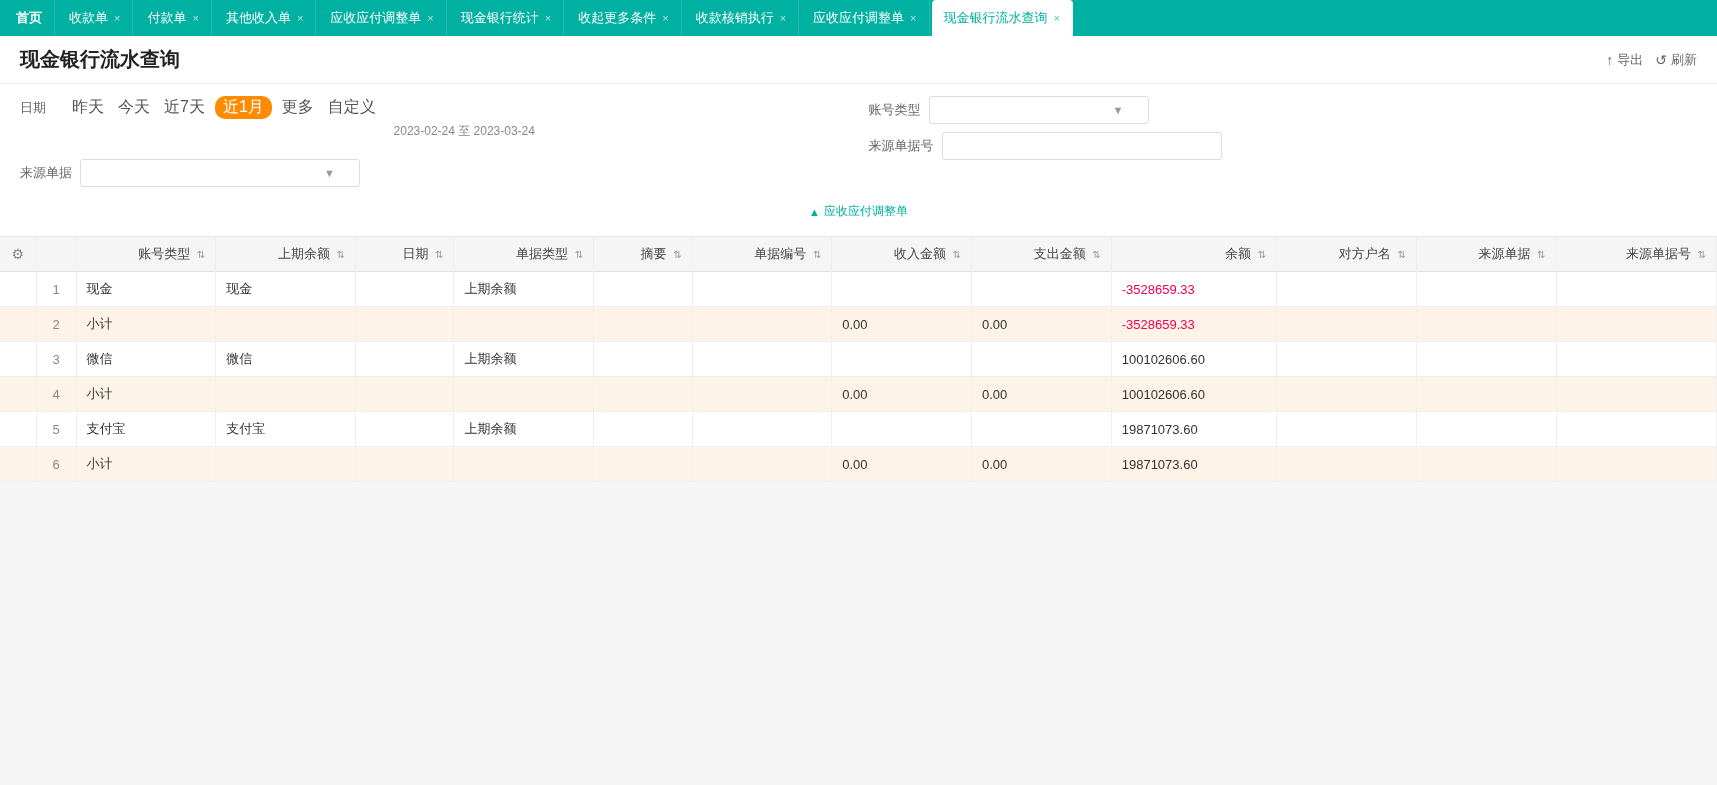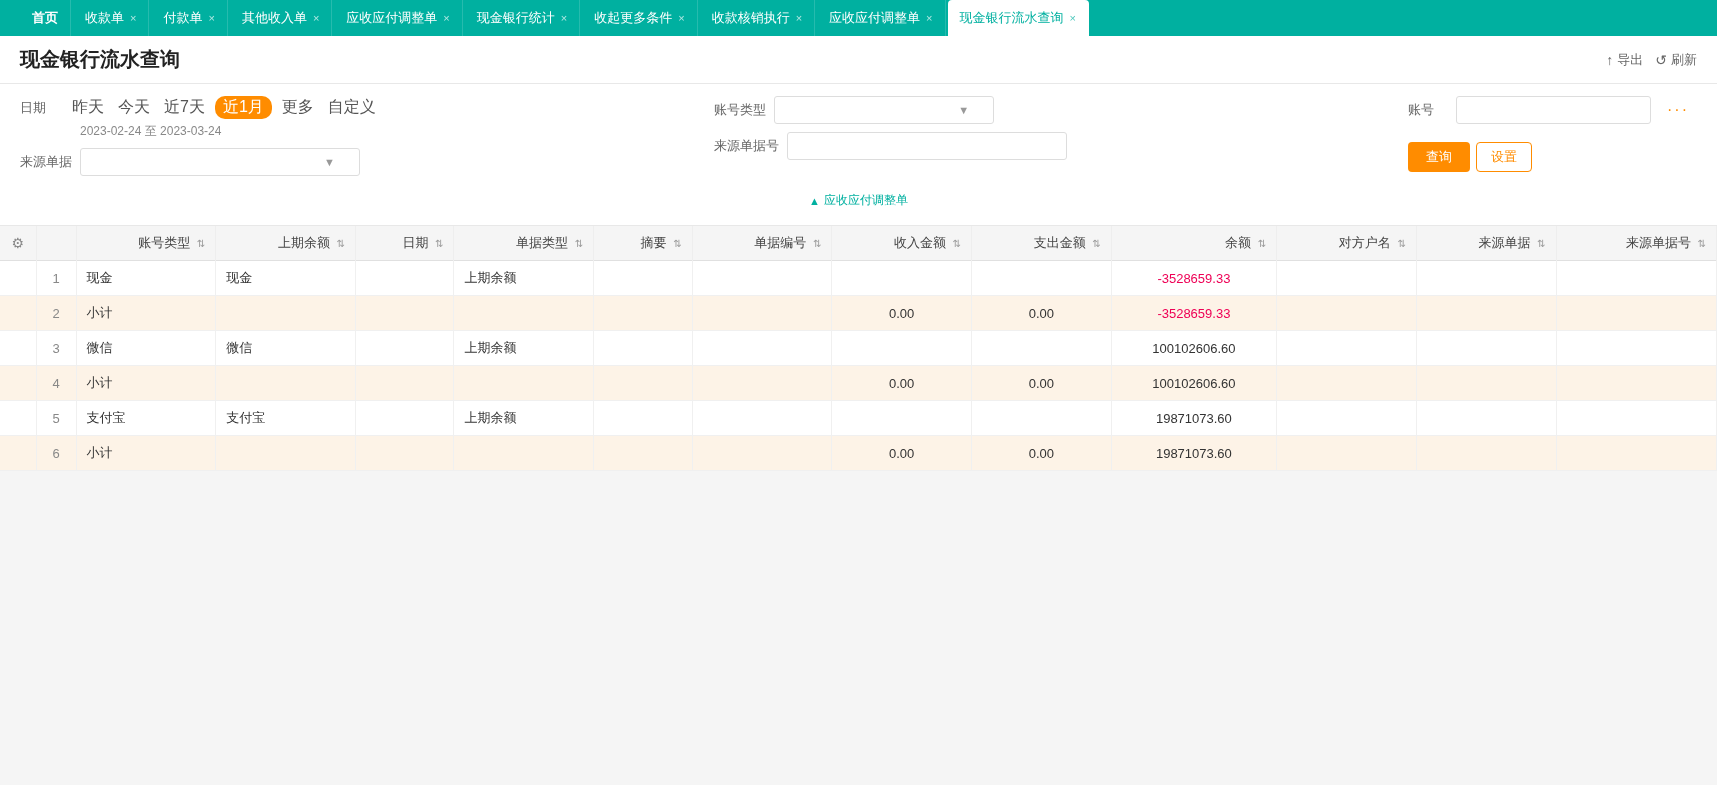--- a/index.html
+++ b/index.html
@@ -4,21 +4,21 @@
   <style>
     * { box-sizing: border-box; margin: 0; padding: 0; font-family: 'Microsoft YaHei', Arial, sans-serif; }
     body { background: #f5f5f5; font-size: 13px; color: #333; }
 
     
     .top-nav {
       background: #00b0a0;
       display: flex;
       align-items: flex-start;
       height: 36px;
-      padding: 0 20px;
+      padding: 0 4px;
       gap: 2px;
       overflow: hidden;
     }
     .nav-tab {
       color: #fff;
       padding: 0 12px;
       height: 36px;
       display: flex;
       align-items: center;
       gap: 6px;
@@ -207,21 +207,21 @@
     }
     tbody tr.subtotal {
       background: #fdf3e7;
     }
     tbody td {
       padding: 8px 10px;
       color: #333;
       border-right: 1px solid #f0f0f0;
       white-space: nowrap;
     }
-    td.num { text-align: center; }
+    td.num { text-align: left; }
     td.negative { color: #e05; }
     .row-num { color: #888; text-align: center; }
     .th-settings {
       text-align: center;
       width: 36px;
     }
     .gear-icon { color: #888; font-size: 14px; cursor: pointer; }
   </style>
 </head>
 <body>
@@ -292,21 +292,21 @@
           <div class="date-options">
             <span class="date-opt">昨天</span>
             <span class="date-opt">今天</span>
             <span class="date-opt">近7天</span>
             <span class="date-opt active">近1月</span>
             <span class="date-opt">更多</span>
             <span class="date-opt">自定义</span>
           </div>
         </div>
       </div>
-      <div class="filter-row" style="margin-top:-4px; margin-bottom:8px;">
+      <div class="filter-row" style="margin-top:-4px; margin-bottom:19px;justify-content:center;">
         <span style="width:40px; display:inline-block;"></span>
         <span class="date-range">2023-02-24 至 2023-03-24</span>
       </div>
       <div class="filter-row">
         <div class="filter-group">
           <span class="filter-label">来源单据</span>
           <div class="filter-select" style="min-width:280px;">
             <span></span>
             <span style="color:#999; font-size:11px;">▼</span>
           </div>
@@ -325,33 +325,20 @@
         </div>
       </div>
       <div class="filter-row" style="margin-top:8px;">
         <div class="filter-group">
           <span class="filter-label">来源单据号</span>
           <input class="filter-input" type="text" style="min-width: 280px;">
         </div>
       </div>
     </div>
 
-    <div style="display:flex; flex-direction:column; gap:6px; align-items:flex-start; min-width:200px;">
-      <div class="filter-row">
-        <div class="filter-group">
-          <span class="filter-label">账号</span>
-          <input class="filter-input" type="text" style="min-width: 160px;">
-          <span class="dots-btn">···</span>
-        </div>
-      </div>
-      <div style="display:flex; gap:6px; margin-top:4px;">
-        <button class="btn-query">查询</button>
-        <button class="btn-settings">设置</button>
-      </div>
-    </div>
   </div>
 
   <div class="collapse-bar">
     <span style="font-size:11px;">▲</span>
     <span>应收应付调整单</span>
   </div>
 </div>
 
 <div class="table-container">
   <table>

